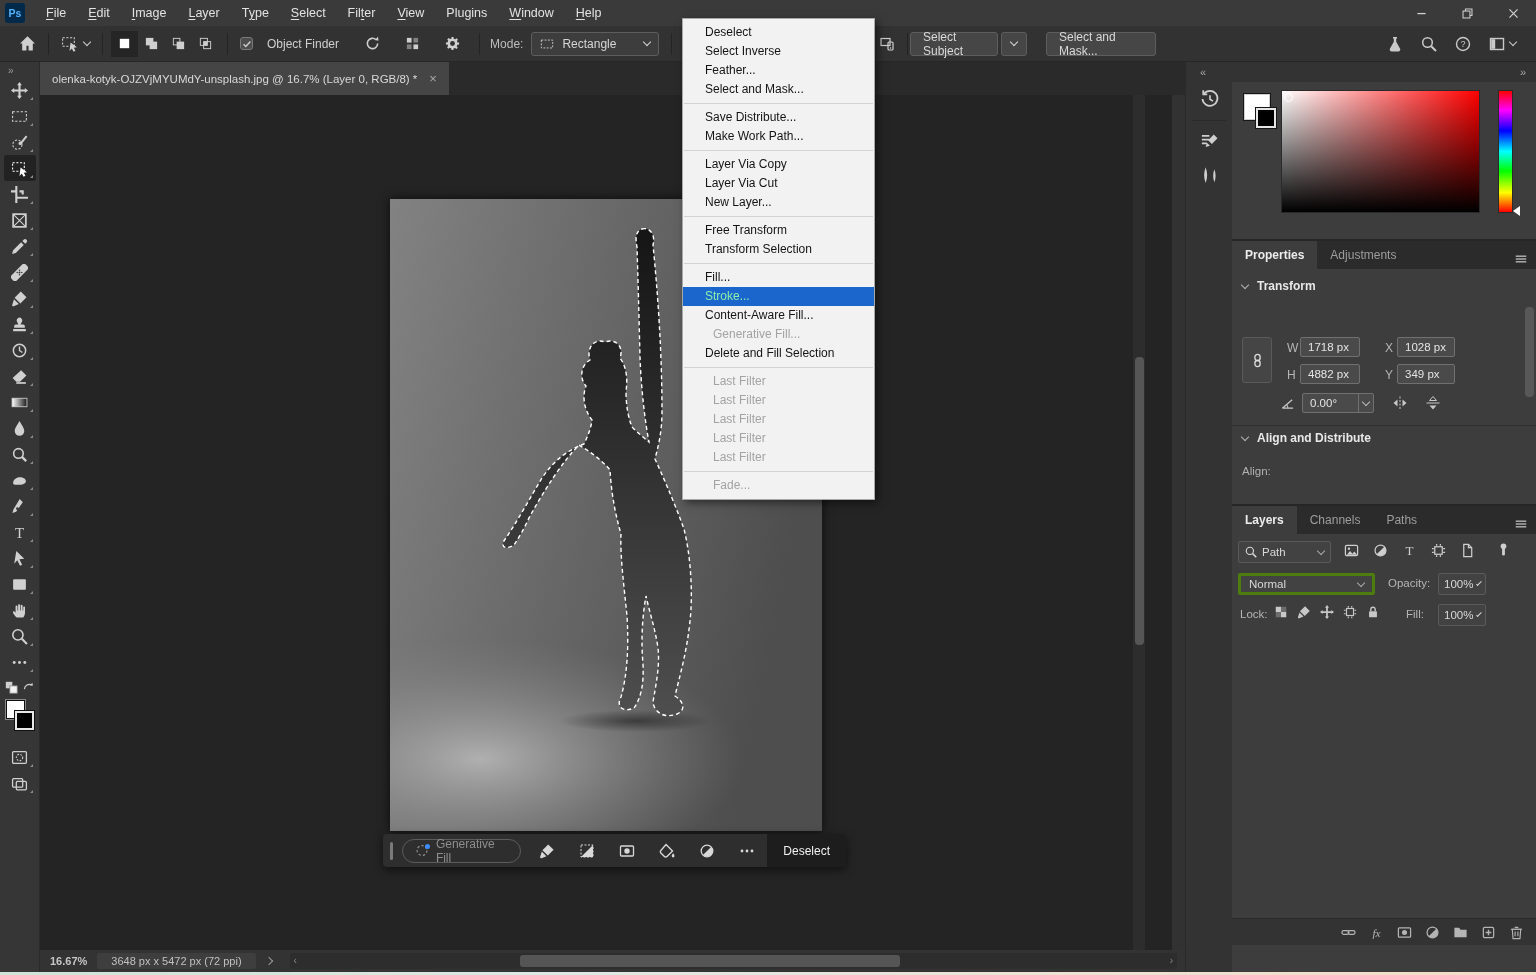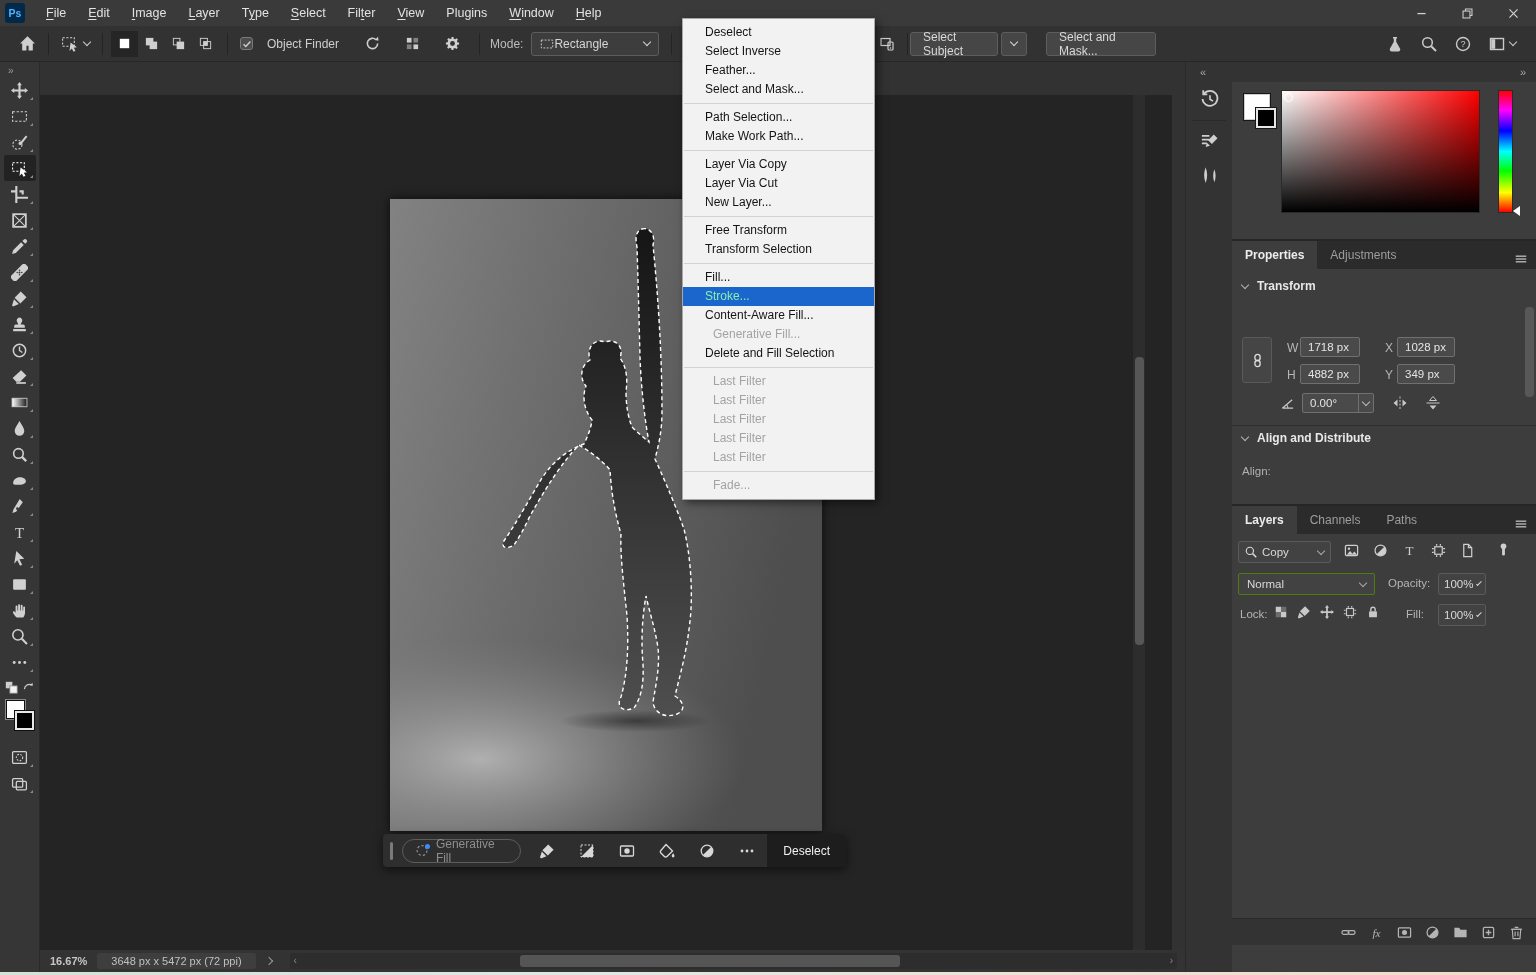--- a/index.html
+++ b/index.html
@@ -127,21 +127,21 @@
   #props-scroll{position:absolute;right:2px;top:8px;width:9px;height:200px;}
   #props-thumb{position:absolute;top:30px;width:9px;height:90px;background:#585858;border-radius:4px;}
   #align-label{padding:6px 0 0 10px;color:#b0b0b0;font-size:11.5px;}
 
   
   #layers-body{position:relative;height:411px;background:#3d3d3d;font-size:11.5px;}
   #kind-box{position:absolute;left:6px;top:7px;width:93px;height:22px;background:#424242;border:1px solid #5a5a5a;
             border-radius:2px;display:flex;align-items:center;gap:5px;padding:0 6px;color:#d8d8d8;}
   #kind-box .chv{margin-left:auto;color:#aaa;}
   .lf-ico{position:absolute;top:9px;color:#cfcfcf;}
-  #blend-box{position:absolute;left:6px;top:39px;width:137px;height:22px;background:#424242;border:1px solid #4d7c0f;
+  #blend-box{position:absolute;left:6px;top:39px;width:137px;height:22px;background:#424242;border:3px solid #4d7c0f;
              border-radius:2px;display:flex;align-items:center;padding:0 8px;color:#d8d8d8;}
   #blend-box .chv{margin-left:auto;color:#aaa;}
   .small-label{position:absolute;color:#b5b5b5;}
   .val-box{position:absolute;height:22px;background:#424242;border:1px solid #5a5a5a;border-radius:2px;
            display:flex;align-items:center;padding:0 5px;color:#d8d8d8;gap:5px;}
   #lock-row{position:absolute;left:0;top:66px;width:100%;height:28px;}
   .lock-ico{position:absolute;top:5px;color:#c8c8c8;}
   #layer-row{position:absolute;left:0;top:96px;width:100%;height:43px;background:#4d4d4d;border-bottom:1px solid #2e2e2e;
              display:flex;align-items:center;}
   #eye{width:30px;display:flex;justify-content:center;color:#d4d4d4;}
@@ -554,21 +554,21 @@
           <use href="#s-grid4"></use>
         </svg>
       </span>
     <span class="obtn" style="margin-left:14px">
         <svg class="ic" width="15" height="15">
           <use href="#s-gear"></use>
         </svg>
       </span>
     <span class="vsep" style="margin-left:14px"></span>
     <span style="color:#bdbdbd;margin:0 8px 0 2px">Mode:</span>
-    <span class="dropdown" style="width:128px;gap:0">
+    <span class="dropdown" style="width:128px;gap:8px">
       <svg class="ic" width="14" height="14">
           <use href="#s-marquee"></use>
         </svg>
       <span>Rectangle</span>
       <span class="chv" style="margin-left:auto"></span>
     </span>
     <span class="vsep" style="margin-left:12px"></span>
     <span class="obtn" style="gap:2px;padding:0 4px">
       <span class="cb">
           <svg class="ic" width="10" height="10">
@@ -747,20 +747,26 @@
           <use href="#s-quickmask"></use>
         </svg>
       </div>
     <div class="tool">
         <svg class="ic" width="17" height="17">
           <use href="#s-screenmode"></use>
         </svg>
       </div>
   </div>
 
+  <div id="tabbar">
+    <div id="doctab">
+      <span>olenka-kotyk-OJZVjMYUMdY-unsplash.jpg @ 16.7% (Layer 0, RGB/8) *</span>
+      <span class="close">×</span>
+    </div>
+  </div>
 
   <div id="canvas">
     <svg id="photo" width="432" height="632">
         <use href="#s-photo" width="432" height="632"></use>
       </svg>
 
     <div id="taskbar">
       <div id="tb-handle"></div>
       <div id="gf-btn">
         <svg class="ic" width="15" height="15">
@@ -915,21 +921,21 @@
         <div class="ptab">Paths</div>
         <span class="pburger"><svg class="ic" width="14" height="14">
             <use href="#s-burger"></use>
           </svg></span>
     </div>
     <div id="layers-body">
       <div id="kind-box">
         <svg class="ic" width="12" height="12">
             <use href="#s-zoomglass"></use>
           </svg>
-        <span>Copy</span>
+        <span>Path</span>
         <span class="chv"></span>
       </div>
       <span id="lf-icons"><svg class="ic lf-ico" width="15" height="15" style="left: 112px;">
             <use href="#s-pic"></use>
           </svg><svg class="ic lf-ico" width="15" height="15" style="left: 141px;">
             <use href="#s-halfc"></use>
           </svg><svg class="ic lf-ico" width="15" height="15" style="left: 170px;">
             <use href="#s-typeT"></use>
           </svg><svg class="ic lf-ico" width="15" height="15" style="left: 199px;">
             <use href="#s-artboard"></use>
@@ -992,21 +998,21 @@
         </div>
     </div>
   </div>
 
   <div id="contextmenu">
       <div class="cm-item">Deselect</div>
       <div class="cm-item">Select Inverse</div>
       <div class="cm-item">Feather...</div>
       <div class="cm-item">Select and Mask...</div>
       <div class="cm-sep"></div>
-      <div class="cm-item">Path Selection...</div>
+      <div class="cm-item">Save Distribute...</div>
       <div class="cm-item">Make Work Path...</div>
       <div class="cm-sep"></div>
       <div class="cm-item">Layer Via Copy</div>
       <div class="cm-item">Layer Via Cut</div>
       <div class="cm-item">New Layer...</div>
       <div class="cm-sep"></div>
       <div class="cm-item">Free Transform</div>
       <div class="cm-item">Transform Selection</div>
       <div class="cm-sep"></div>
       <div class="cm-item">Fill...</div>

